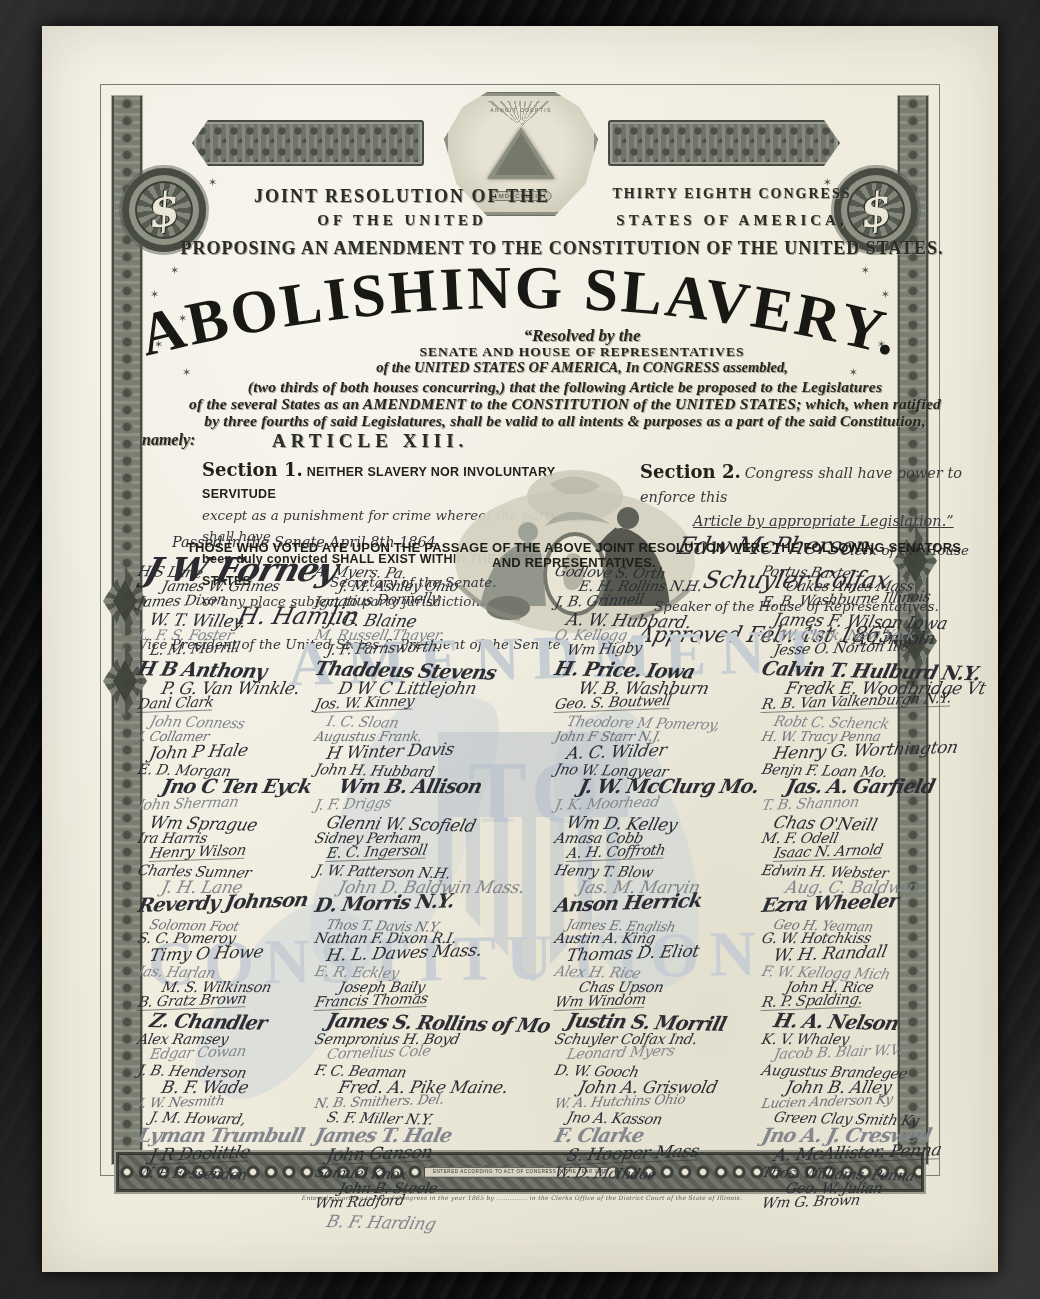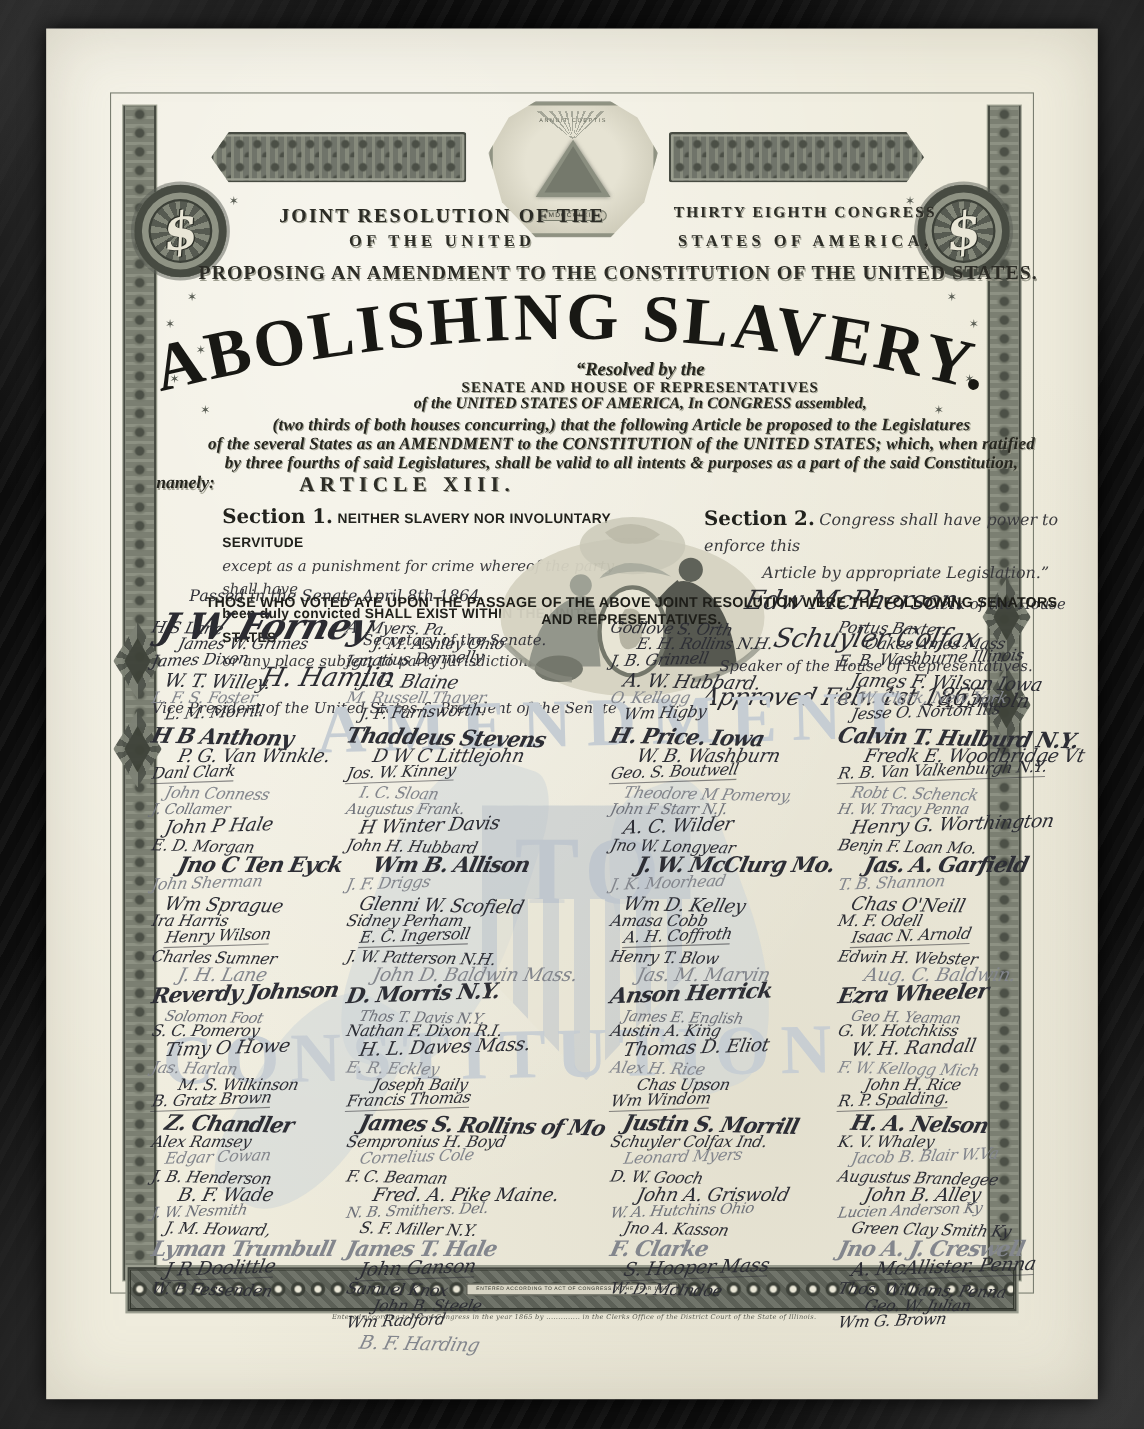--- a/index.html
+++ b/index.html
@@ -279,21 +279,21 @@
       <span class="seclabel">Section 1.</span>
       <span class="sec-bold">NEITHER SLAVERY NOR INVOLUNTARY SERVITUDE</span><br>
       <span class="sec-script">except as a punishment for crime whereof the party shall have</span><br>
       <span class="sec-bold">been duly convicted SHALL EXIST WITHIN THE UNITED STATES</span><br>
       <span class="sec-script">or any place subject to party jurisdiction.</span>
     </div>
 
     <div class="abs sec2">
       <span class="seclabel">Section 2.</span>
       <span class="sec-script">Congress shall have power to enforce this</span><br>
-      <span class="sec-script" style="margin-left:53px;">Article by appropriate Legislation.”</span>
+      <span class="sec-script" style="margin-left:53px;text-decoration:underline;">Article by appropriate Legislation.”</span>
     </div>
 
     <svg class="vignette" viewBox="0 0 250 170">
       <ellipse cx="125" cy="95" rx="120" ry="72" fill="#d6d3c2"></ellipse>
       <ellipse cx="125" cy="30" rx="48" ry="26" fill="#c7c5b4" opacity=".8"></ellipse>
       <path d="M100 18 Q125 2 150 20 Q138 30 125 28 Q110 30 100 18" fill="#b9b7a6" opacity=".9"></path>
       <path d="M30 140 Q40 90 70 78 Q88 70 92 92 L96 140 Z" fill="#8f9287"></path>
       <circle cx="78" cy="66" r="10" fill="#9a9d91"></circle>
       <path d="M220 140 Q214 80 180 64 Q160 56 156 82 L150 140 Z" fill="#4e5149"></path>
       <circle cx="178" cy="52" r="11" fill="#585b52"></circle>

